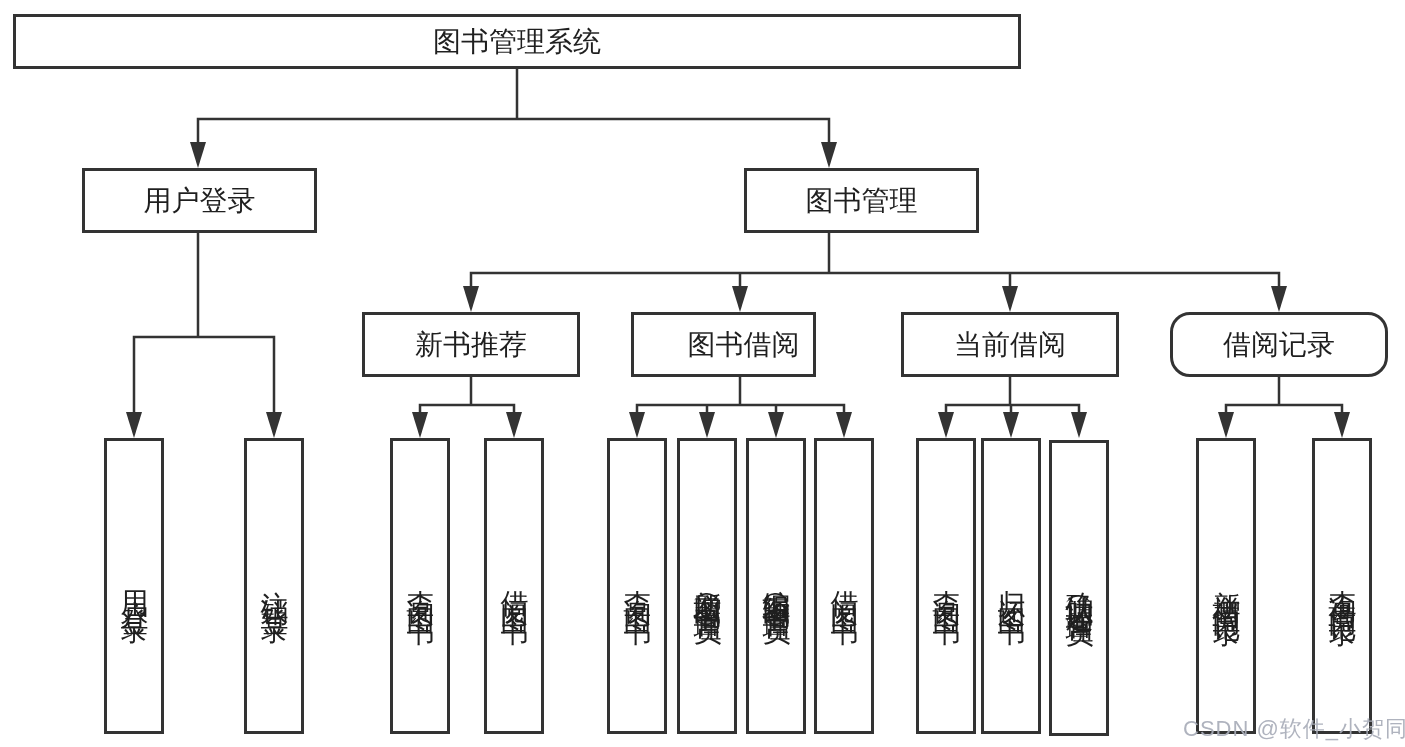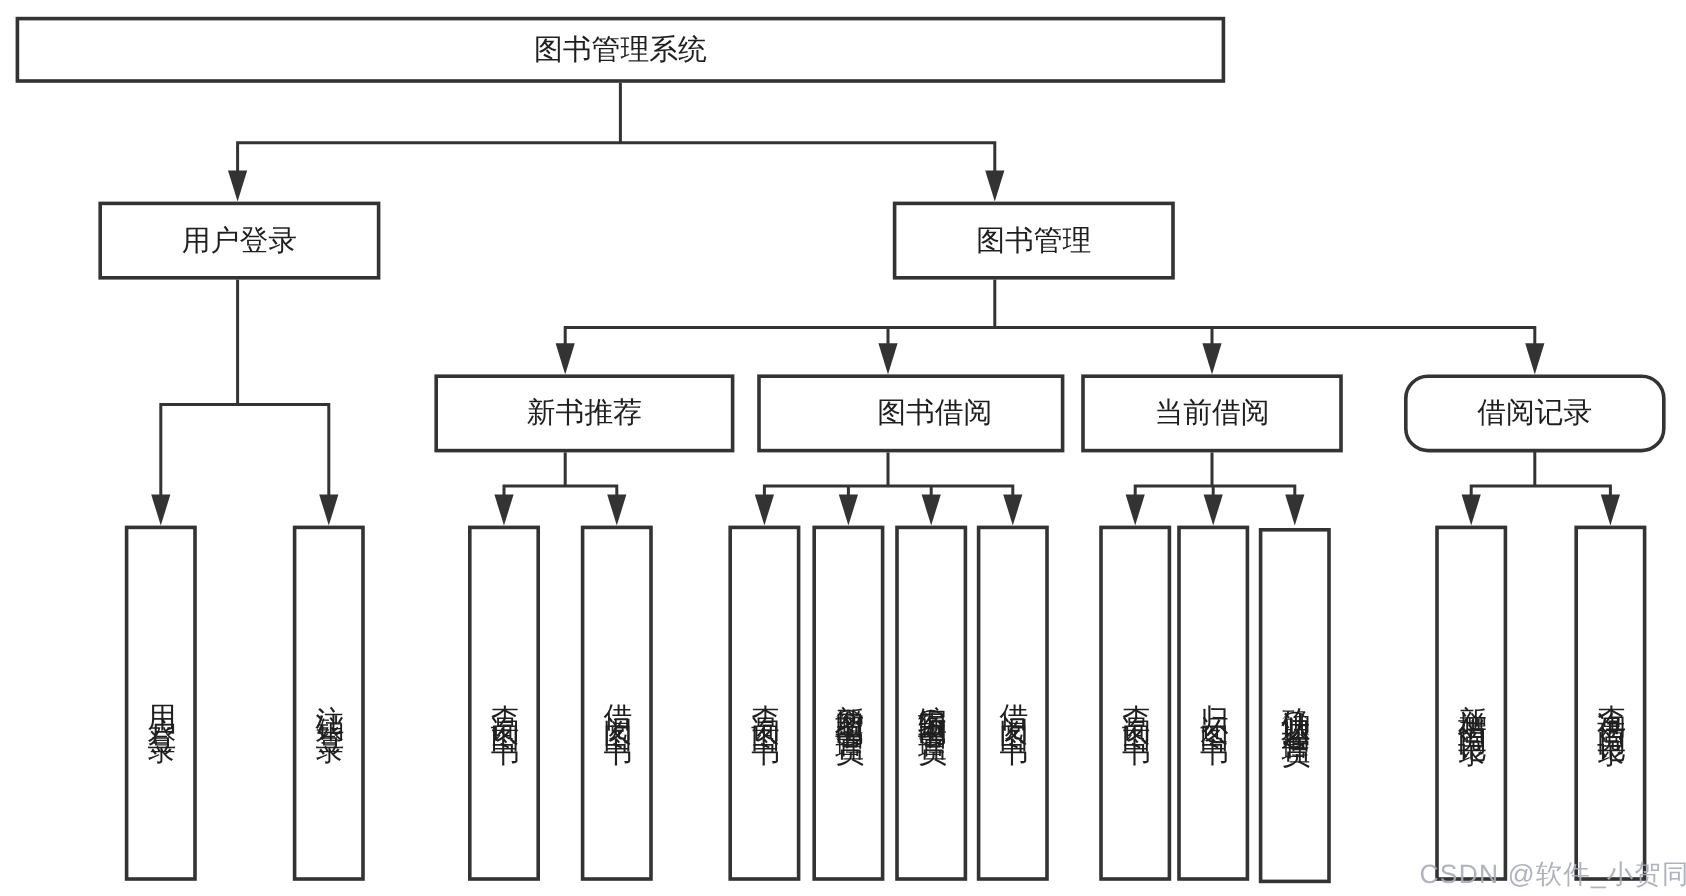--- a/index.html
+++ b/index.html
@@ -21,21 +21,21 @@
     top: 0;
     width: 1405px;
     height: 747px;
   }
   .node {
     position: absolute;
     box-sizing: border-box;
     background: #ffffff;
     border: 3px solid #333333;
     color: #1f1f1f;
-    font-size: 24px;
+    font-size: 28px;
     display: flex;
     align-items: center;
     justify-content: center;
     text-align: center;
     line-height: 1;
     white-space: nowrap;
   }
   .node.v {
     writing-mode: vertical-rl;
     text-orientation: mixed;
@@ -87,22 +87,22 @@
       <polygon points="1218,412 1234,412 1226,438"></polygon>
       <polygon points="1334,412 1350,412 1342,438"></polygon>
     </g>
   </svg>
 
   <div class="node" style="left:13px; top:14px; width:1008px; height:55px;">图书管理系统</div>
 
   <div class="node" style="left:82px; top:168px; width:235px; height:65px;">用户登录</div>
   <div class="node" style="left:712px; top:168px; width:235px; height:65px;margin-left:32px;">图书管理</div>
 
-  <div class="node" style="left:362px; top:312px; width:250px; height:65px;">新书推荐</div>
-  <div class="node" style="left:631px; top:312px; width:256px; height:65px;padding-left:40px;">图书借阅</div>
+  <div class="node" style="left:362px; top:312px; width:218px; height:65px;">新书推荐</div>
+  <div class="node" style="left:631px; top:312px; width:185px; height:65px;padding-left:40px;">图书借阅</div>
   <div class="node" style="left:901px; top:312px; width:218px; height:65px;">当前借阅</div>
   <div class="node" style="left:1170px; top:312px; width:218px; height:65px;border-radius:20px;">借阅记录</div>
 
   <div class="node v" style="left:104px; top:438px; width:60px; height:296px;">用户登录</div>
   <div class="node v" style="left:244px; top:438px; width:60px; height:296px;">注销登录</div>
 
   <div class="node v" style="left:390px; top:438px; width:60px; height:296px;">查询图书</div>
   <div class="node v" style="left:484px; top:438px; width:60px; height:296px;">借阅图书</div>
 
   <div class="node v" style="left:607px; top:438px; width:60px; height:296px;">查询图书</div>

